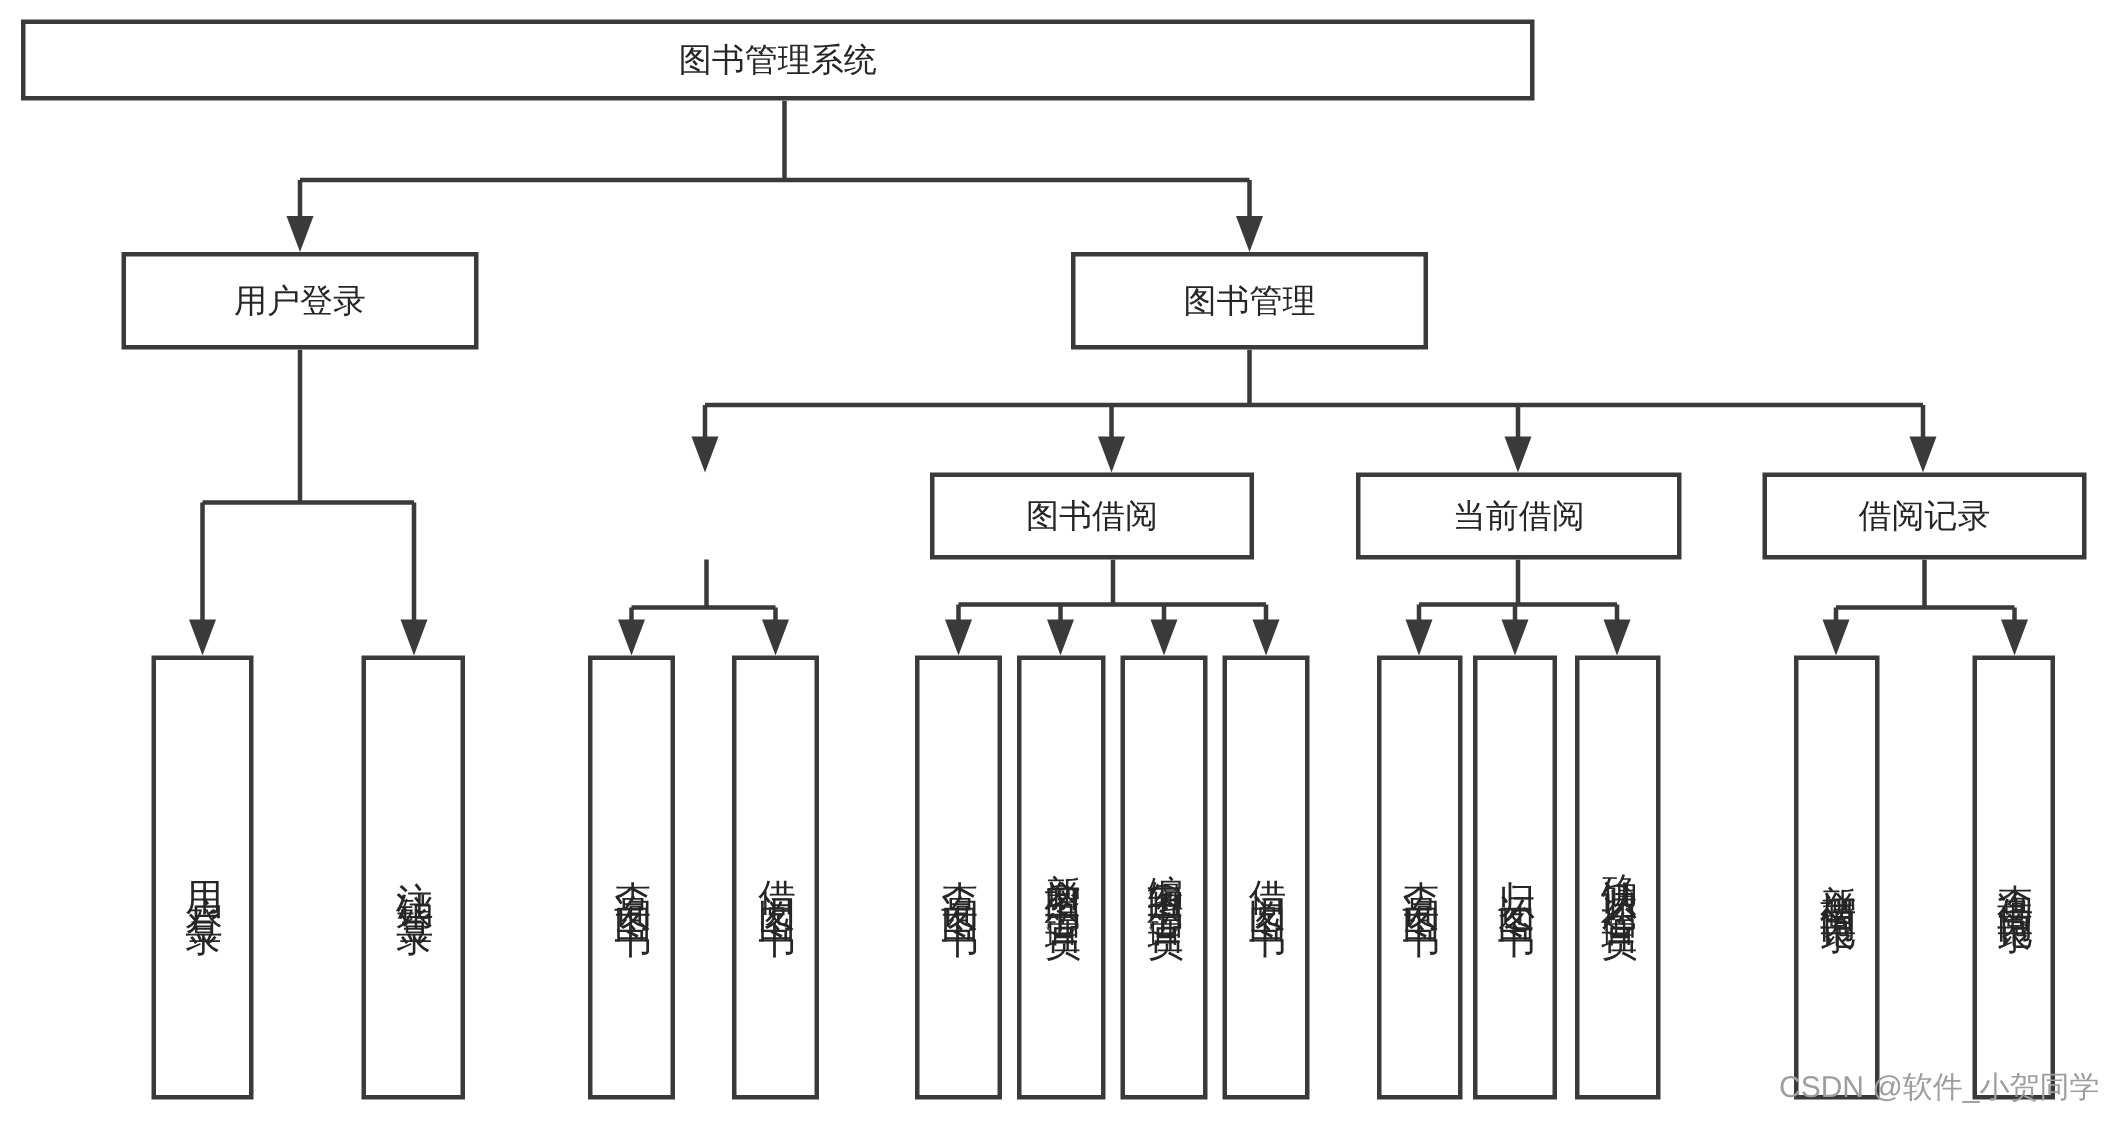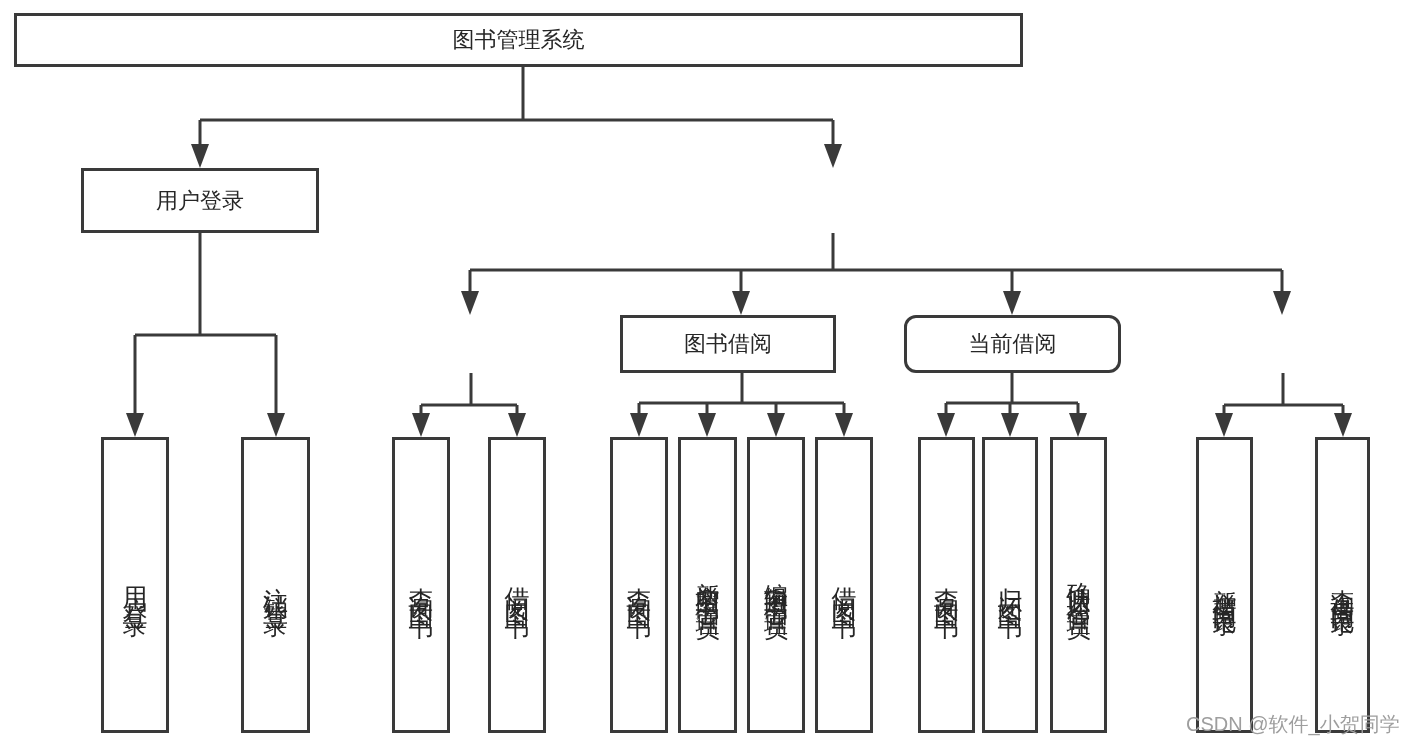--- a/index.html
+++ b/index.html
@@ -88,23 +88,25 @@
       <polygon points="1001,413 1019,413 1010,437"></polygon>
       <polygon points="1069,413 1087,413 1078,437"></polygon>
       <polygon points="1215,413 1233,413 1224,437"></polygon>
       <polygon points="1334,413 1352,413 1343,437"></polygon>
     </g>
   </svg>
 
   <div class="box hbox" style="left:14px; top:13px; width:1009px; height:54px;">图书管理系统</div>
 
   <div class="box hbox" style="left:81px; top:168px; width:238px; height:65px;">用户登录</div>
+  <div class="box hbox" style="left:714px; top:168px; width:238px; height:65px;">图书管理</div>
 
   <div class="box hbox" style="left:620px; top:315px; width:216px; height:58px;">图书借阅</div>
-  <div class="box hbox" style="left:904px; top:315px; width:217px; height:58px;border-radius:12px;">当前借阅</div>
+  <div class="box hbox" style="left:904px; top:315px; width:217px; height:58px;">当前借阅</div>
+  <div class="box hbox" style="left:1175px; top:315px; width:216px; height:58px;">借阅记录</div>
 
   <div class="box vbox vbox-loose" style="left:101px; top:437px; width:68px; height:296px;">用户登录</div>
   <div class="box vbox vbox-loose" style="left:241px; top:437px; width:69px; height:296px;">注销登录</div>
 
   <div class="box vbox vbox-loose" style="left:392px; top:437px; width:58px; height:296px;">查询图书</div>
   <div class="box vbox vbox-loose" style="left:488px; top:437px; width:58px; height:296px;">借阅图书</div>
 
   <div class="box vbox vbox-loose" style="left:610px; top:437px; width:58px; height:296px;">查询图书</div>
   <div class="box vbox" style="left:678px; top:437px; width:59px; height:296px;">新增图书（管理员）</div>
   <div class="box vbox" style="left:747px; top:437px; width:58px; height:296px;">编辑图书（管理员）</div>

